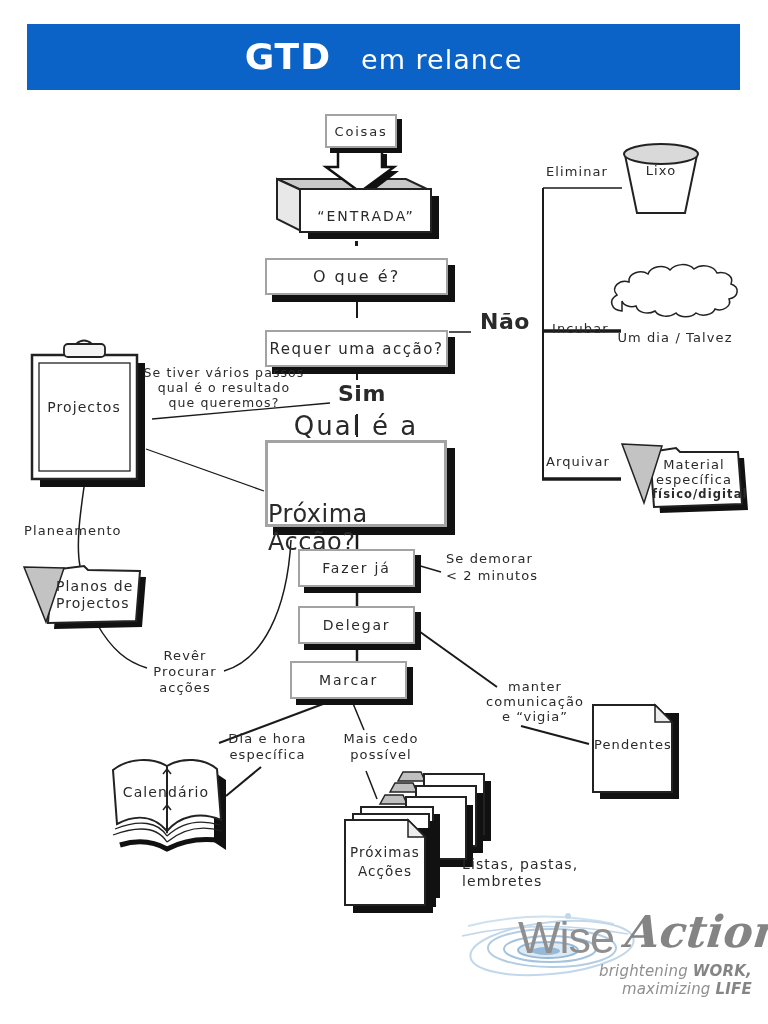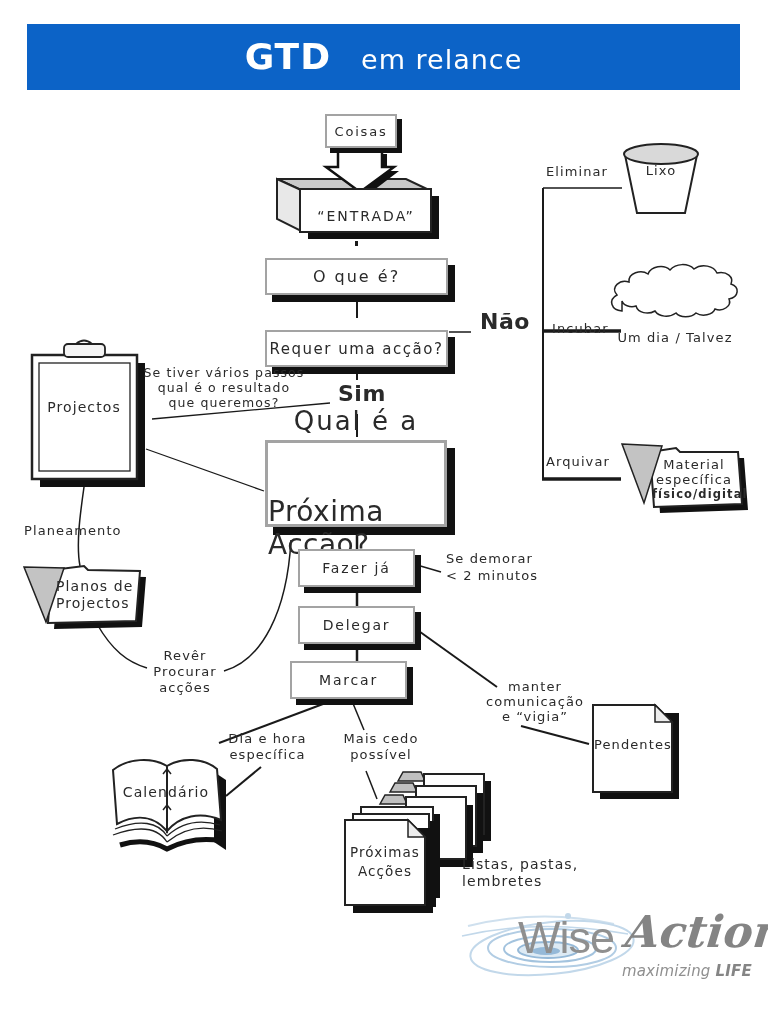--- a/index.html
+++ b/index.html
@@ -9,21 +9,21 @@
   .hdr{position:absolute;left:27px;top:24px;width:713px;height:66px;background:#0c63c7;
        display:flex;align-items:baseline;justify-content:center;gap:30px;z-index:2;
        padding-top:0;box-sizing:border-box;}
   .hdr .t1{color:#fff;font-size:36px;font-weight:bold;letter-spacing:1px;line-height:66px;}
   .hdr .t2{color:#fff;font-size:27px;font-weight:400;letter-spacing:1px;}
   .node{position:absolute;background:#fff;border:2px solid #a3a3a3;box-shadow:6px 6px 0 #111;
         display:flex;align-items:center;justify-content:center;z-index:2;
         font-size:14px;letter-spacing:1.8px;color:#2a2a2a;box-sizing:border-box;}
   .node.big{border-width:3px;box-shadow:8px 8px 0 #111;flex-direction:column;gap:11px;}
   .big .l1{font-size:26px;letter-spacing:2px;}
-  .big .l2{font-size:28px;letter-spacing:0.5px;margin-top:48px;}
+  .big .l2{font-size:24px;letter-spacing:0.5px;margin-top:48px;}
   .lbl{position:absolute;z-index:2;font-size:13px;letter-spacing:1.1px;color:#2a2a2a;
        white-space:nowrap;line-height:16px;}
   .ctr{text-align:center;white-space:normal;}
   .bold{font-weight:bold;}
   .logo-wise{position:absolute;left:518px;top:912px;z-index:2;font-size:45px;color:#8f8f8f;
              letter-spacing:-1px;font-family:"Liberation Sans",sans-serif;}
   .logo-action{position:absolute;left:626px;top:906px;z-index:2;font-size:44px;color:#848484;
                font-style:italic;font-weight:600;font-family:"DejaVu Serif",serif;transform:skewX(-6deg);}
   .logo-tag{position:absolute;left:480px;top:962px;width:272px;text-align:right;z-index:2;
             font-size:15px;font-style:italic;color:#8f8f8f;line-height:18px;letter-spacing:0.2px;}
@@ -244,16 +244,17 @@
   <div class="lbl" style="left:594px;top:737px;width:76px;text-align:center;z-index:3;">Pendentes</div>
   <div class="lbl" style="left:114px;top:784px;width:104px;text-align:center;font-size:14px;z-index:3;">Calendário</div>
   <div class="lbl ctr" style="left:347px;top:843px;width:76px;font-size:13.5px;line-height:19px;z-index:3;">
     <div>Próximas</div>
     <div>Acções</div>
   </div>
 
   <div class="logo-wise">Wise</div>
   <div class="logo-action">Action</div>
   <div class="logo-tag">
+    <div><span>brightening </span><b>WORK,</b></div>
     <div><span>maximizing </span><b>LIFE</b></div>
   </div>
 
 </div>
 
 </body></html>

